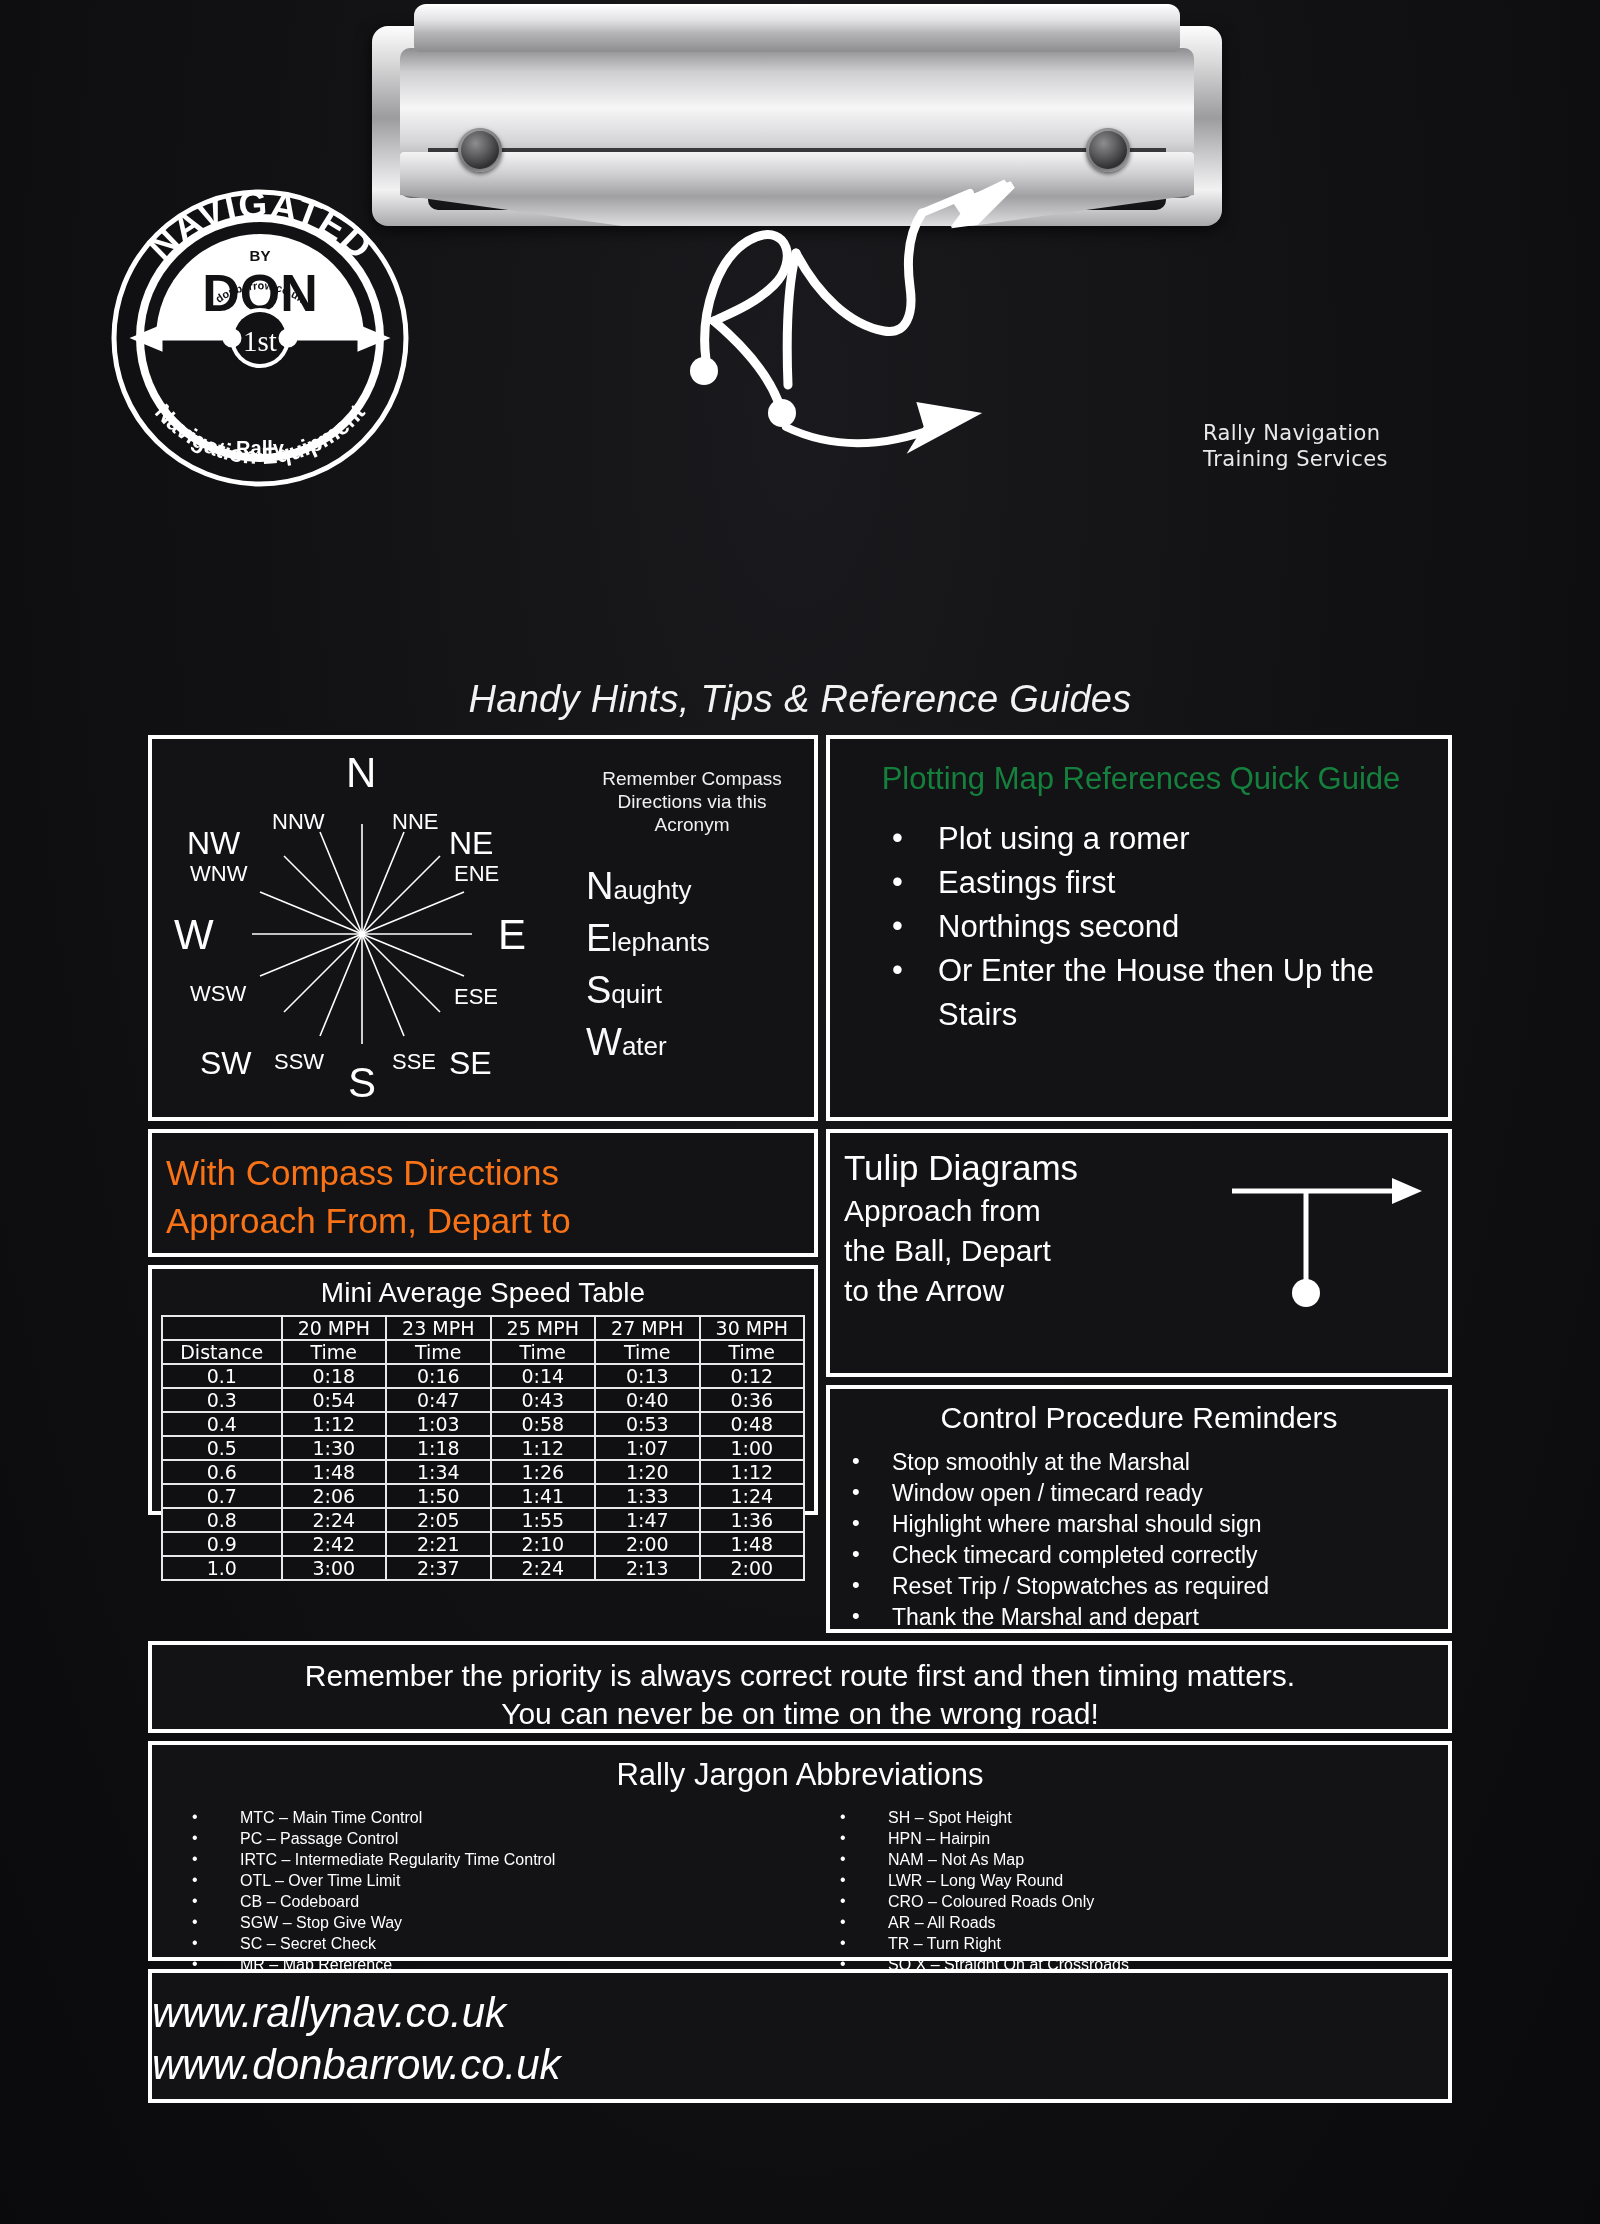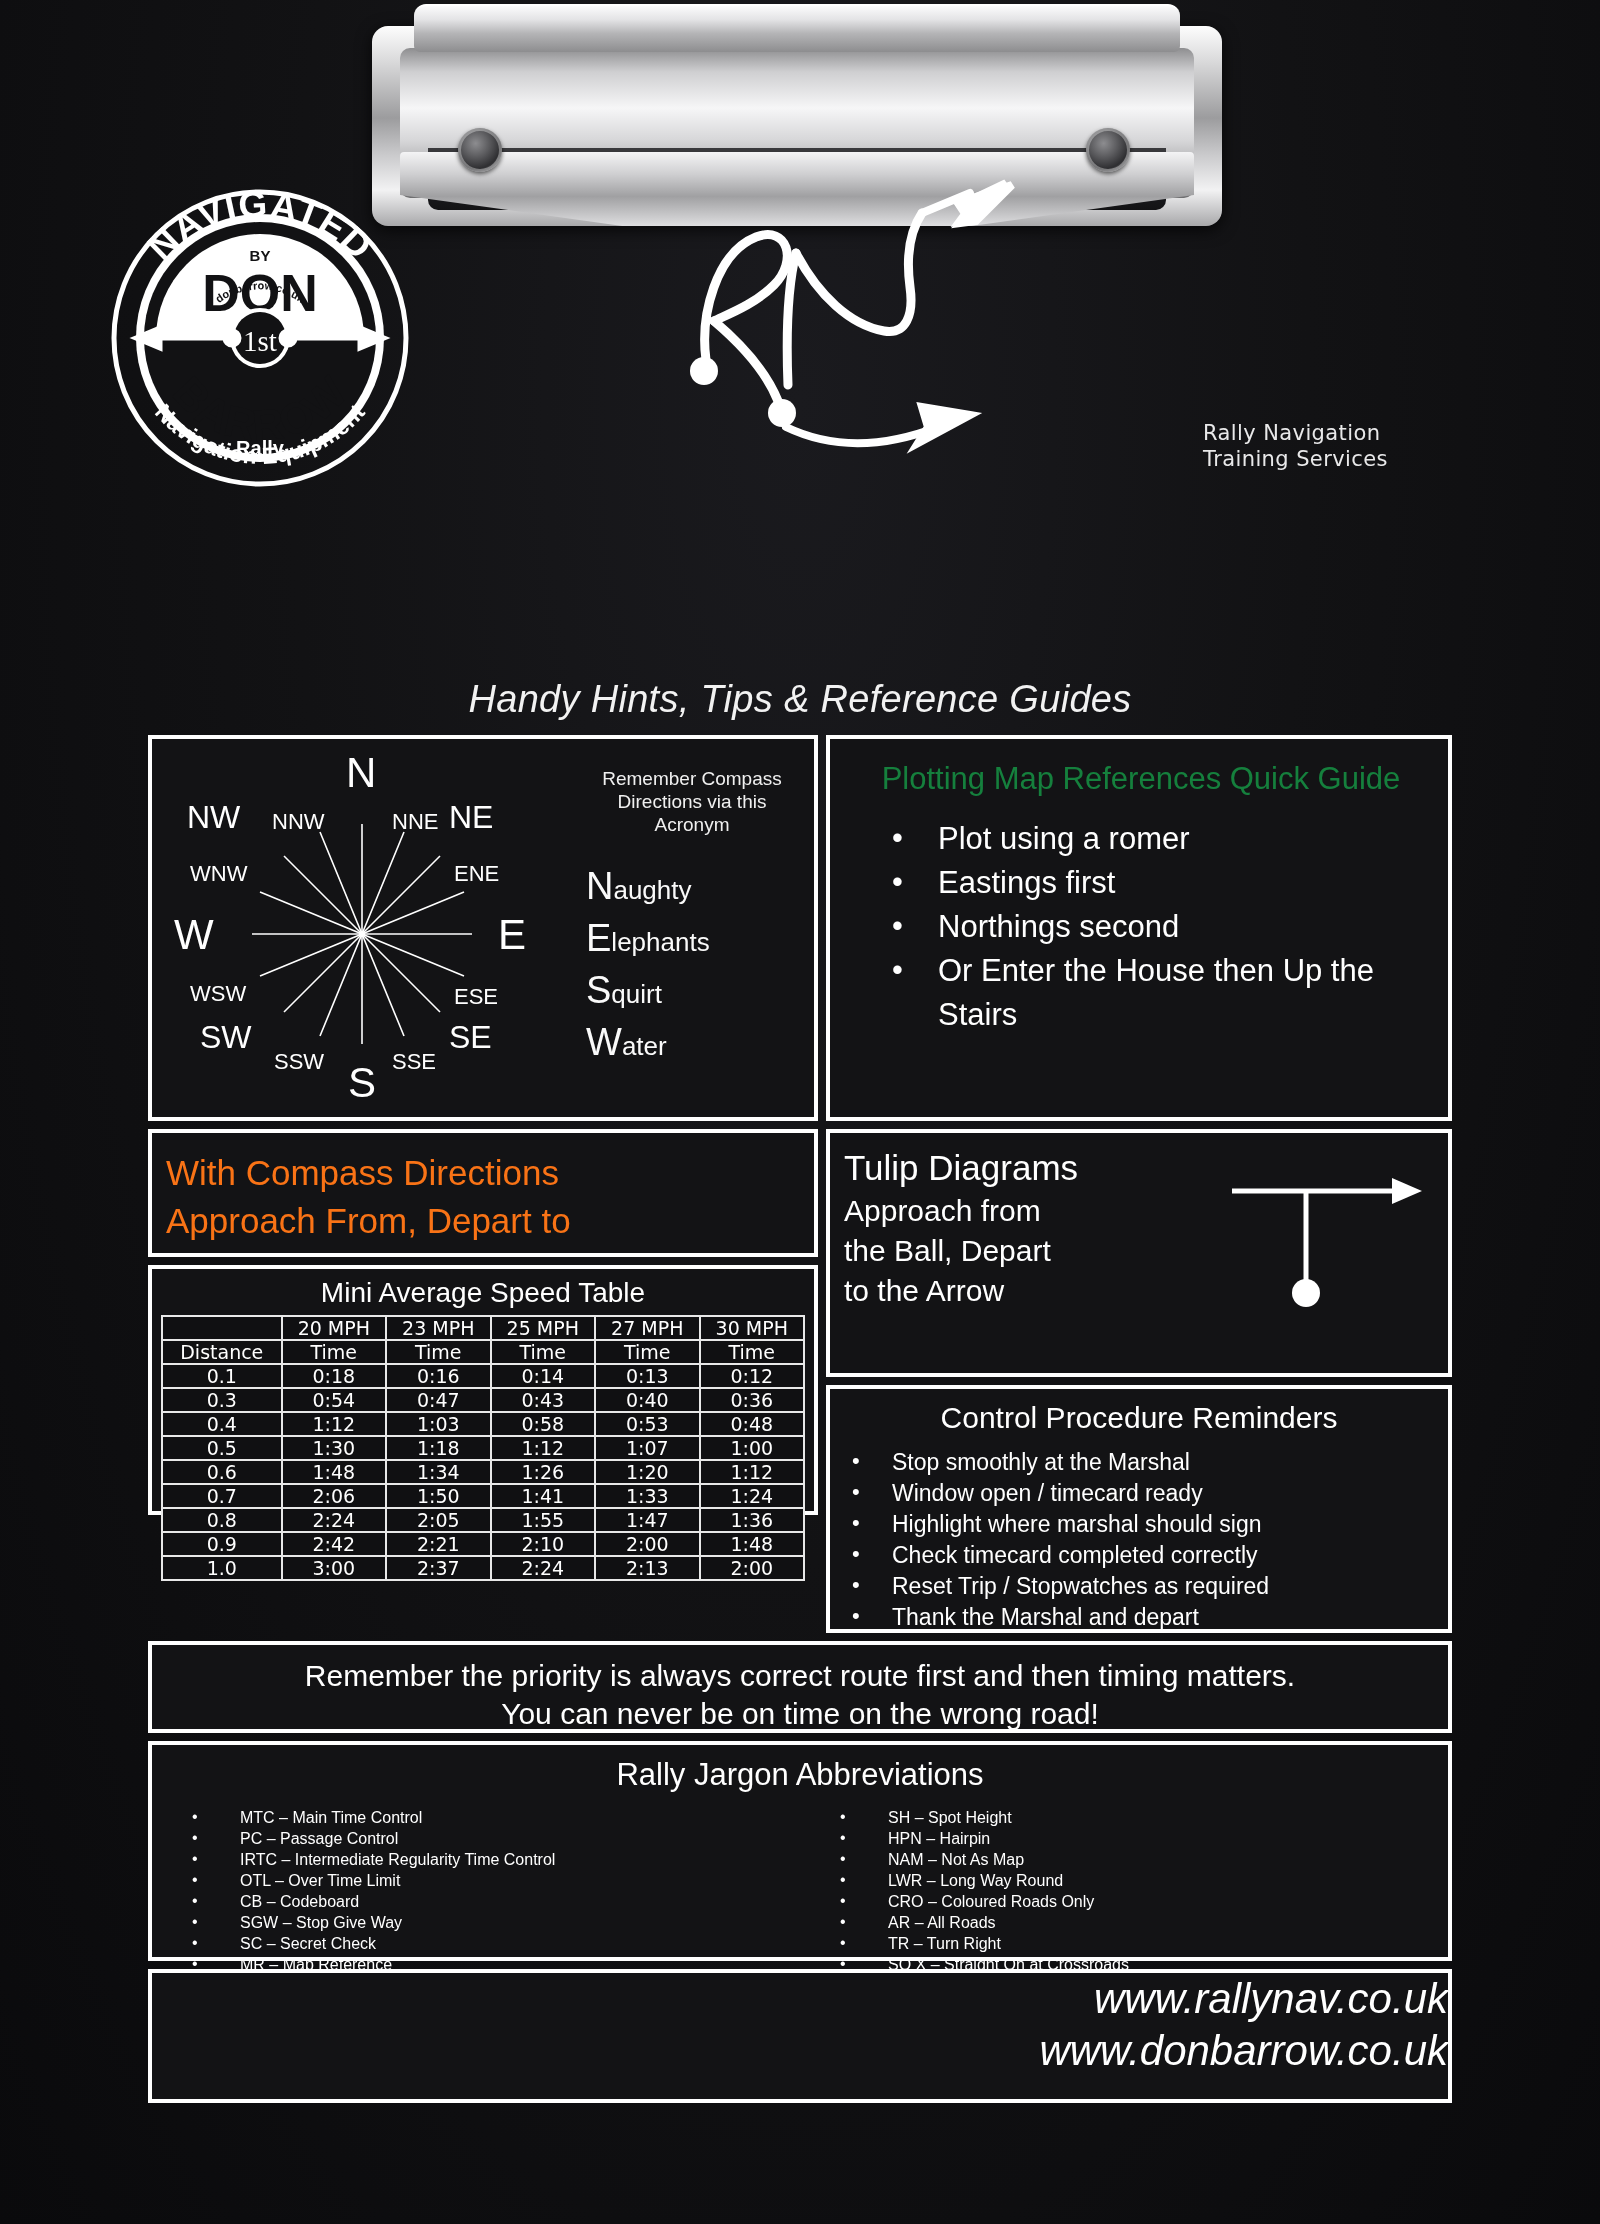--- a/index.html
+++ b/index.html
@@ -127,21 +127,21 @@
     padding: 0 12px;
   }
   .acronym-list { margin-top: 26px; padding-left: 14px; }
   .acronym-list div {
     font-size: 26px; line-height: 48px; color: #fafafa; white-space: nowrap;
   }
   .acronym-list .cap { font-size: 38px; }
 
   .cp-label { position: absolute; color: #ffffff; white-space: nowrap; }
   .cp-cardinal { font-size: 42px; font-weight: 400; }
-  .cp-ordinal { font-size: 32px; }
+  .cp-ordinal { font-size: 32px; margin-top: 26px; }
   .cp-secondary { font-size: 22px; }
 
   
   .plot-panel { height: 386px; padding: 22px 20px 0 24px; }
   .plot-title { font-size: 31px; text-align: center; color: #15803d; margin-bottom: 20px; }
   .plot-list { list-style: none; padding-left: 38px; }
   .plot-list li {
     font-size: 31px; line-height: 44px; color: #fff;
     position: relative; padding-left: 46px;
   }
@@ -204,21 +204,21 @@
   .jargon-cols { display: flex; }
   .jargon-col { width: 50%; padding-left: 40px; }
   .jargon-col ul { list-style: none; }
   .jargon-col li {
     font-size: 16px; line-height: 21px; color: #fff;
     position: relative; padding-left: 48px;
   }
   .jargon-col li::before { content: "\2022"; position: absolute; left: 0; top: -1px; font-size: 16px; }
 
   
-  .urls { width: 1364px; height: 134px; text-align: right; }
+  .urls { width: 1364px; height: 134px; padding-top: 14px; text-align: left; }
   .urls div {
     font-size: 42px; line-height: 52px; font-style: italic; color: #fff;
   }
 </style>
 </head>
 <body>
 
 <div class="page">
 
   <div class="clip-wrap">

